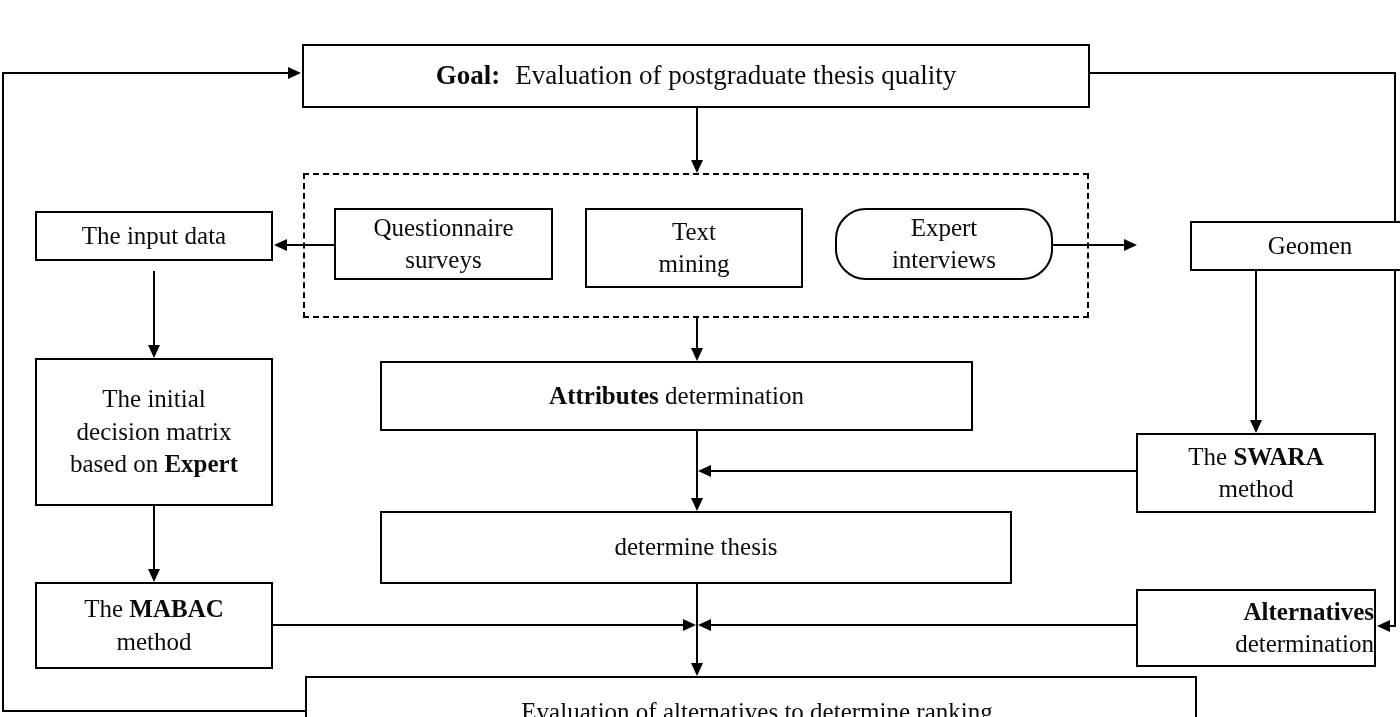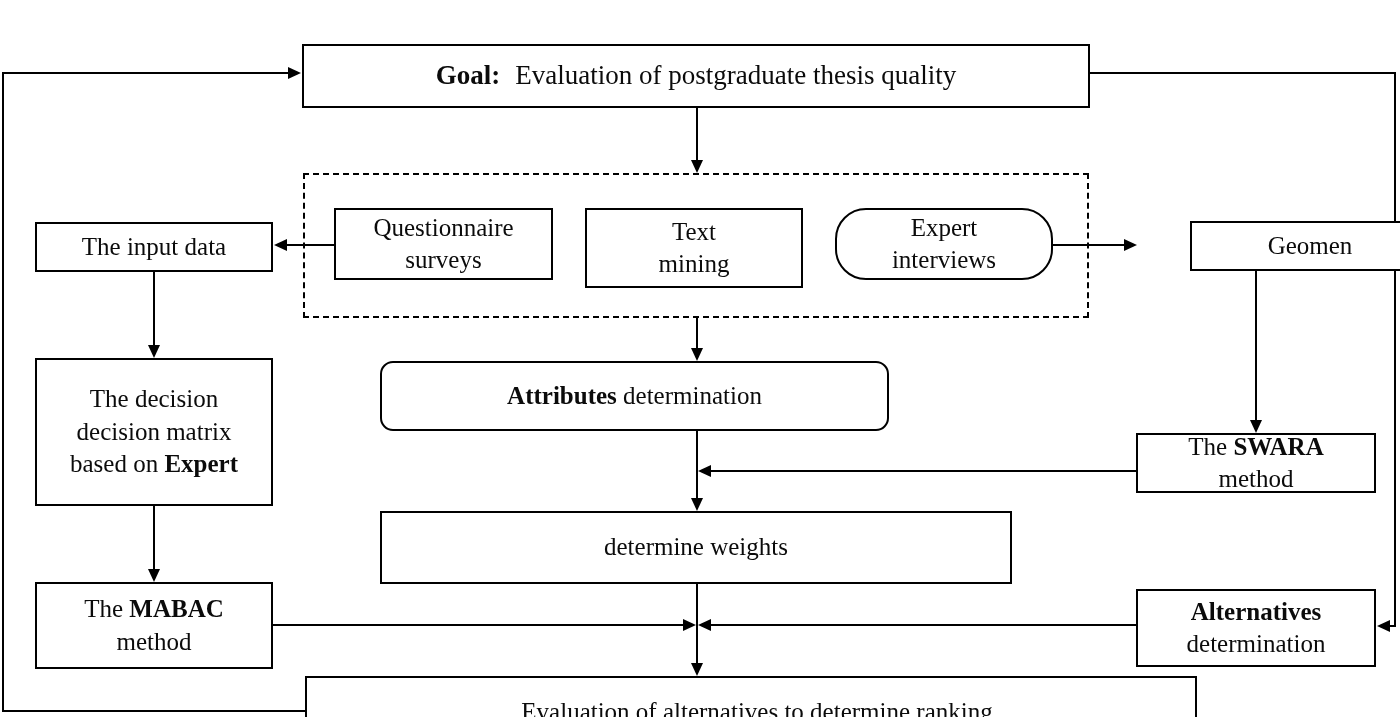--- a/index.html
+++ b/index.html
@@ -109,53 +109,53 @@
   <div class="node" style="left:585px; top:172px; width:218px; height:80px;font-family:Liberation Serif, serif;">
     <span class="row">Text</span>
     <span class="row">mining</span>
   </div>
 
   <div class="node" style="left:835px; top:172px; width:218px; height:72px;border-radius:31px;">
     <span class="row">Expert</span>
     <span class="row">interviews</span>
   </div>
 
-  <div class="node" style="left:35px; top:186px; width:238px; height:50px;">
+  <div class="node" style="left:35px; top:175px; width:238px; height:50px;">
     <span class="row">The input data</span>
   </div>
 
   <div class="node" style="left:1190px; top:185px; width:240px; height:50px;">
     <span class="row">Geomen</span>
   </div>
 
   <div class="node" style="left:35px; top:322px; width:238px; height:148px;">
-    <span class="row">The decision</span>
+    <span class="row">The initial</span>
     <span class="row">decision matrix</span>
     <span class="row"><span>based on </span><b>Expert</b></span>
   </div>
 
-  <div class="node" style="left:380px; top:325px; width:509px; height:70px;border-radius:13px;">
+  <div class="node" style="left:380px; top:325px; width:593px; height:70px;">
     <span class="row"><b>Attributes</b><span> determination</span></span>
   </div>
 
-  <div class="node" style="left:1136px; top:397px; width:240px; height:60px;">
+  <div class="node" style="left:1136px; top:397px; width:240px; height:80px;">
     <span class="row"><span>The </span><b>SWARA</b></span>
     <span class="row">method</span>
   </div>
 
   <div class="node" style="left:380px; top:475px; width:632px; height:73px;">
-    <span class="row">determine weights</span>
+    <span class="row">determine thesis</span>
   </div>
 
   <div class="node" style="left:35px; top:546px; width:238px; height:87px;">
     <span class="row"><span>The </span><b>MABAC</b></span>
     <span class="row">method</span>
   </div>
 
-  <div class="node" style="left:1136px; top:553px; width:240px; height:78px;">
+  <div class="node" style="left:1136px; top:553px; width:240px; height:78px;align-items:flex-end;">
     <span class="row"><b>Alternatives</b></span>
     <span class="row">determination</span>
   </div>
 
   <div class="node" style="left:305px; top:640px; width:892px; height:72px;padding-left:12px;">
     <span class="row">Evaluation of alternatives to determine ranking</span>
   </div>
 
 </div>
 

